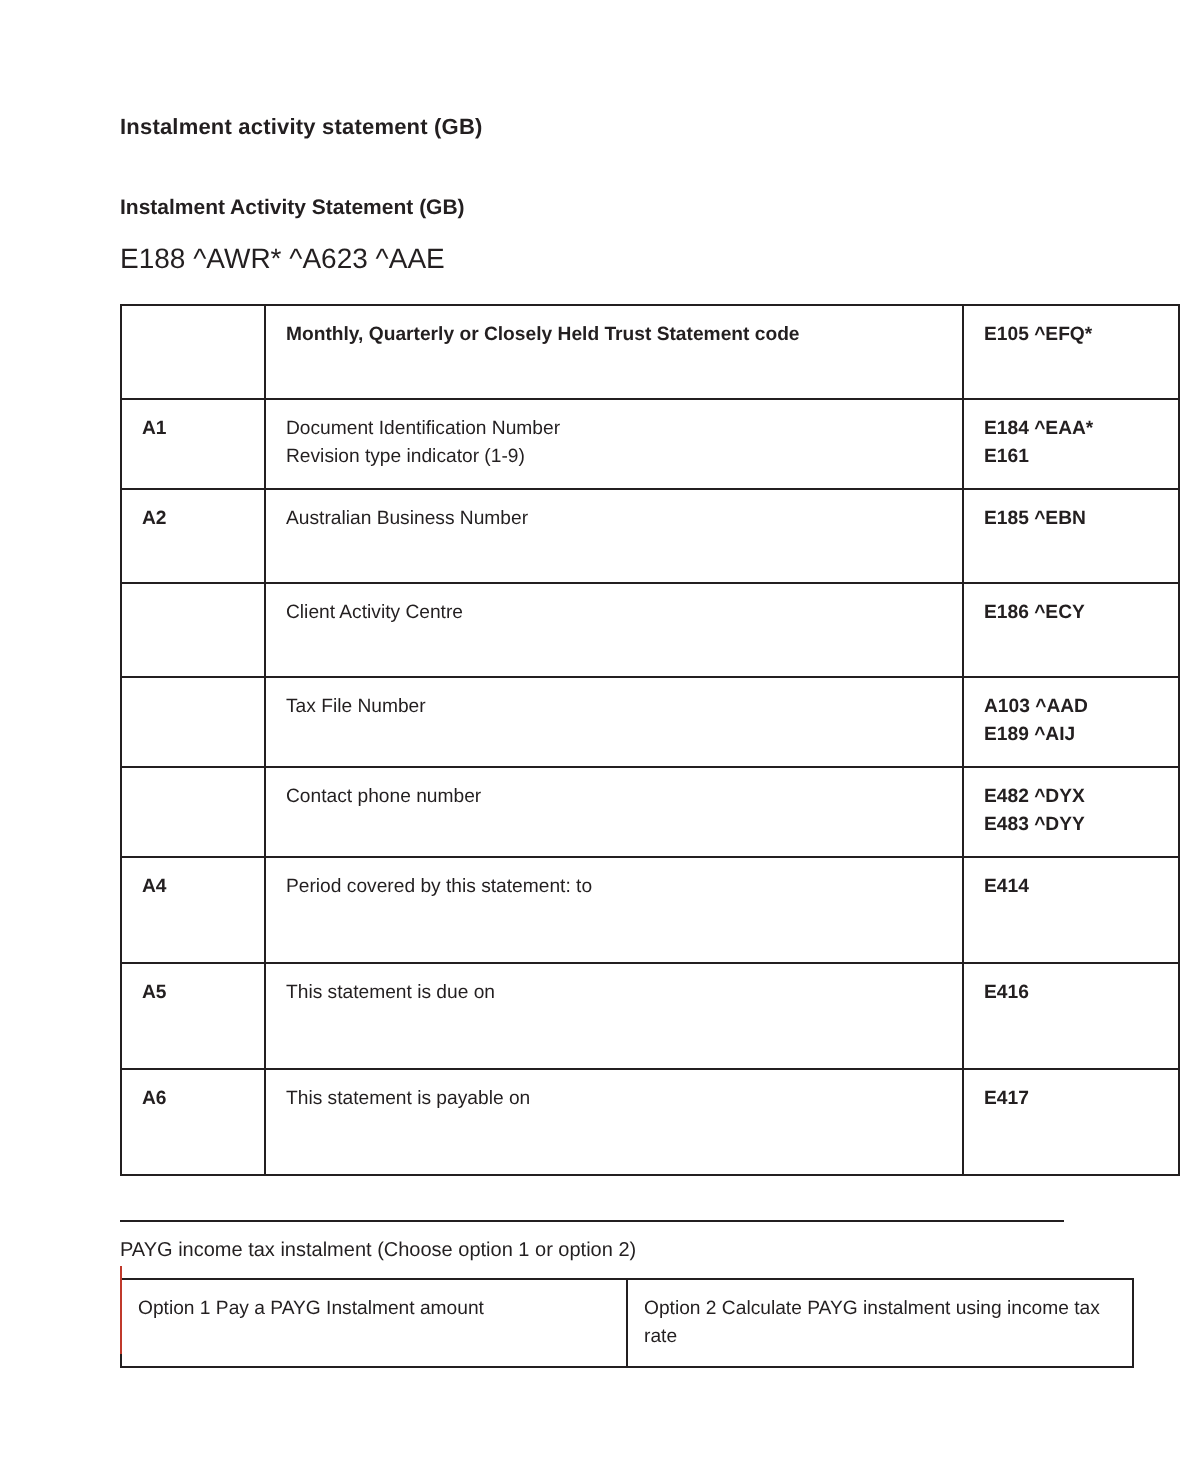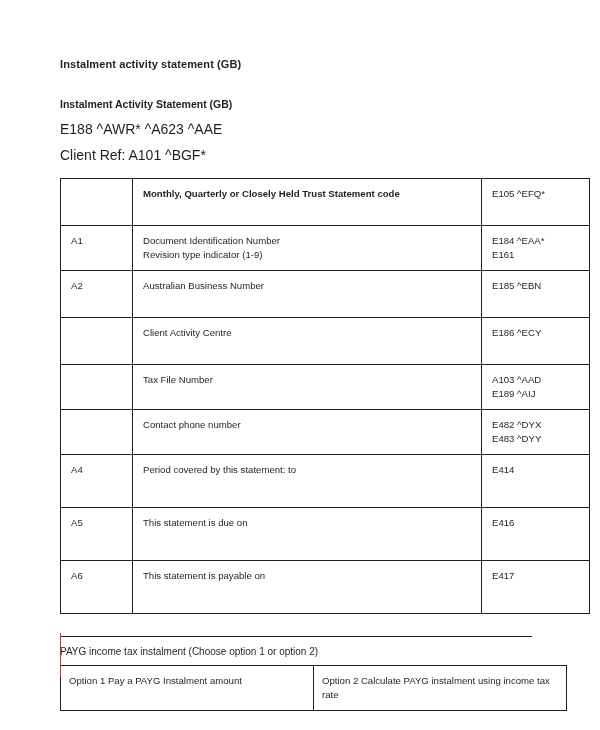--- a/index.html
+++ b/index.html
@@ -46,27 +46,28 @@
   }
   .main-table td {
     border: 1px solid #231f20;
     font-size: 9.6px;
     padding: 8px 8px 8px 10px;
     vertical-align: top;
     line-height: 1.45;
   }
   .col-code {
     width: 53px;
-    font-weight: normal;
+    font-weight: bold;
   }
   .col-desc {
     width: 330px;
   }
   .col-ref {
     width: 89px;
+    font-weight: bold;
   }
   .cell-bold {
     font-weight: bold;
   }
   .row-tall td {
     height: 30px;
   }
   .payg-head {
     font-size: 10px;
     font-weight: normal;
@@ -105,21 +106,20 @@
 </style>
 </head>
 <body>
 
 <div class="page">
 
   <div class="doc-title">Instalment activity statement (GB)</div>
 
   <div class="section-title">Instalment Activity Statement (GB)</div>
   <div class="meta-line">E188 ^AWR* ^A623 ^AAE</div>
-  <div class="meta-line">Client Ref: A101 ^BGF*</div>
 
   <table class="main-table">
     <tbody>
       <tr class="row-tall">
         <td class="col-code"></td>
         <td class="col-desc cell-bold">Monthly, Quarterly or Closely Held Trust Statement code</td>
         <td class="col-ref">E105 ^EFQ*</td>
       </tr>
       <tr>
         <td class="col-code">A1</td>

